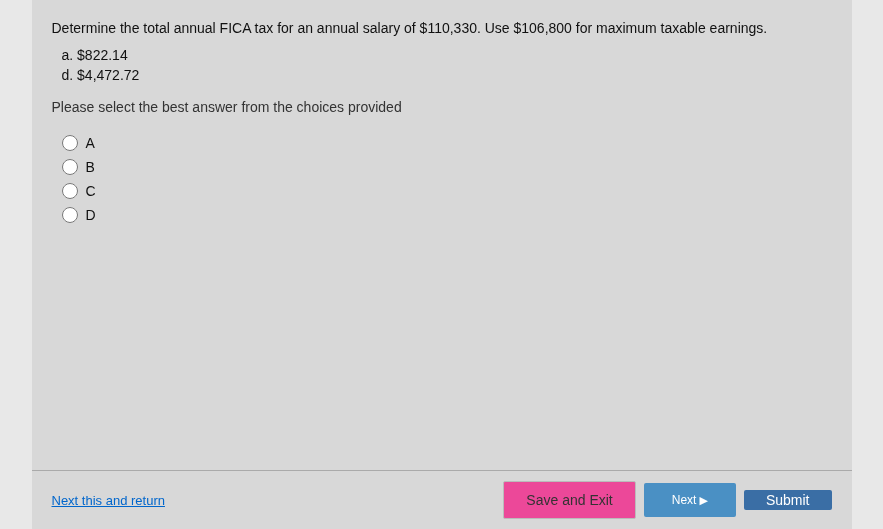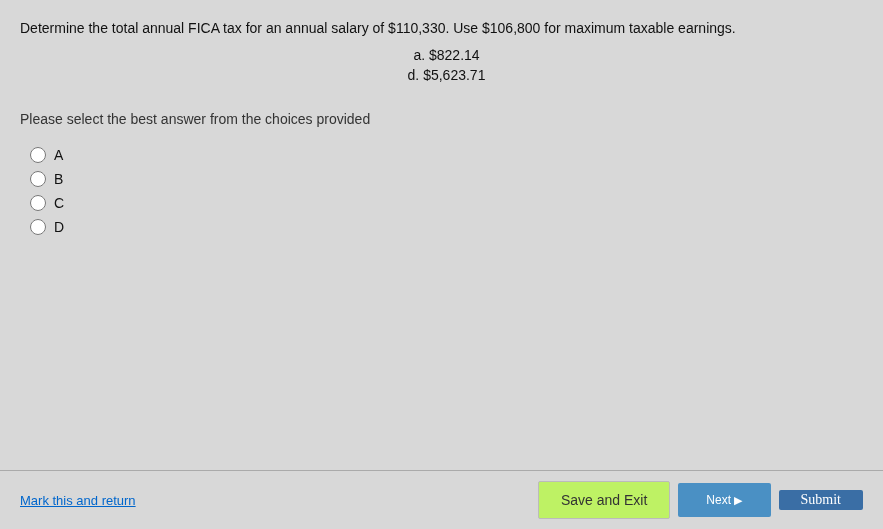--- a/index.html
+++ b/index.html
@@ -13,21 +13,21 @@
       height: 529px;
       font-family: Arial, sans-serif;
       font-size: 14px;
       background: #e8e8e8;
       display: flex;
       align-items: center;
       justify-content: center;
     }
 
     .main-container {
-      width: 883px;
+      width: 820px;
       height: 529px;
       background: #d8d8d8;
       position: relative;
       display: flex;
       flex-direction: column;
     }
 
     .question-area {
       flex: 1;
       padding: 18px 20px 10px 20px;
@@ -37,22 +37,21 @@
     .question-text {
       font-size: 14px;
       color: #111;
       line-height: 1.5;
       margin-bottom: 8px;
     }
 
     .choices-list {
       list-style: none;
       margin-left: 10px;
-      margin-bottom: 28px;
-      text-align: center;
+      margin-bottom: 16px;
     }
 
     .choices-list li {
       margin-bottom: 4px;
       font-size: 14px;
       color: #111;
     }
 
     .instruction-text {
       font-size: 14px;
@@ -99,21 +98,21 @@
       cursor: pointer;
     }
 
     .bottom-buttons {
       display: flex;
       gap: 8px;
       align-items: center;
     }
 
     .btn-save-exit {
-      background: #bef264;
+      background: #ec4899;
       color: #333;
       border: 1px solid #bbb;
       padding: 10px 22px;
       font-size: 14px;
       cursor: pointer;
       border-radius: 2px;
     }
 
     .btn-next {
       background: #4a90c4;
@@ -132,38 +131,37 @@
     }
 
     .btn-submit {
       background: #3a6ea5;
       color: #fff;
       border: none;
       padding: 2px 22px;
       font-size: 14px;
       cursor: pointer;
       border-radius: 2px;
-      font-family: Liberation Serif, serif;
     }
   </style>
 </head>
 <body>
 
 <div class="main-container">
   <div class="question-area">
     <p class="question-text">Determine the total annual FICA tax for an annual salary of $110,330. Use $106,800 for maximum taxable earnings.</p>
 
     <ul class="choices-list">
       <li>
         <span>a. </span>
         <span>$822.14</span>
       </li>
       <li>
         <span>d. </span>
-        <span>$5,623.71</span>
+        <span>$4,472.72</span>
       </li>
     </ul>
 
     <p class="instruction-text">Please select the best answer from the choices provided</p>
 
     <div class="radio-options">
       <label class="radio-option">
         <input type="radio" name="answer" value="A" style="">
         <span>A</span>
       </label>
@@ -176,20 +174,20 @@
         <span>C</span>
       </label>
       <label class="radio-option">
         <input type="radio" name="answer" value="D" style="">
         <span>D</span>
       </label>
     </div>
   </div>
 
   <div class="bottom-bar">
-    <a class="mark-return-link">Mark this and return</a>
+    <a class="mark-return-link">Next this and return</a>
     <div class="bottom-buttons">
       <button class="btn-save-exit">Save and Exit</button>
       <button class="btn-next">Next</button>
       <button class="btn-submit">Submit</button>
     </div>
   </div>
 </div>
 
 </body></html>

